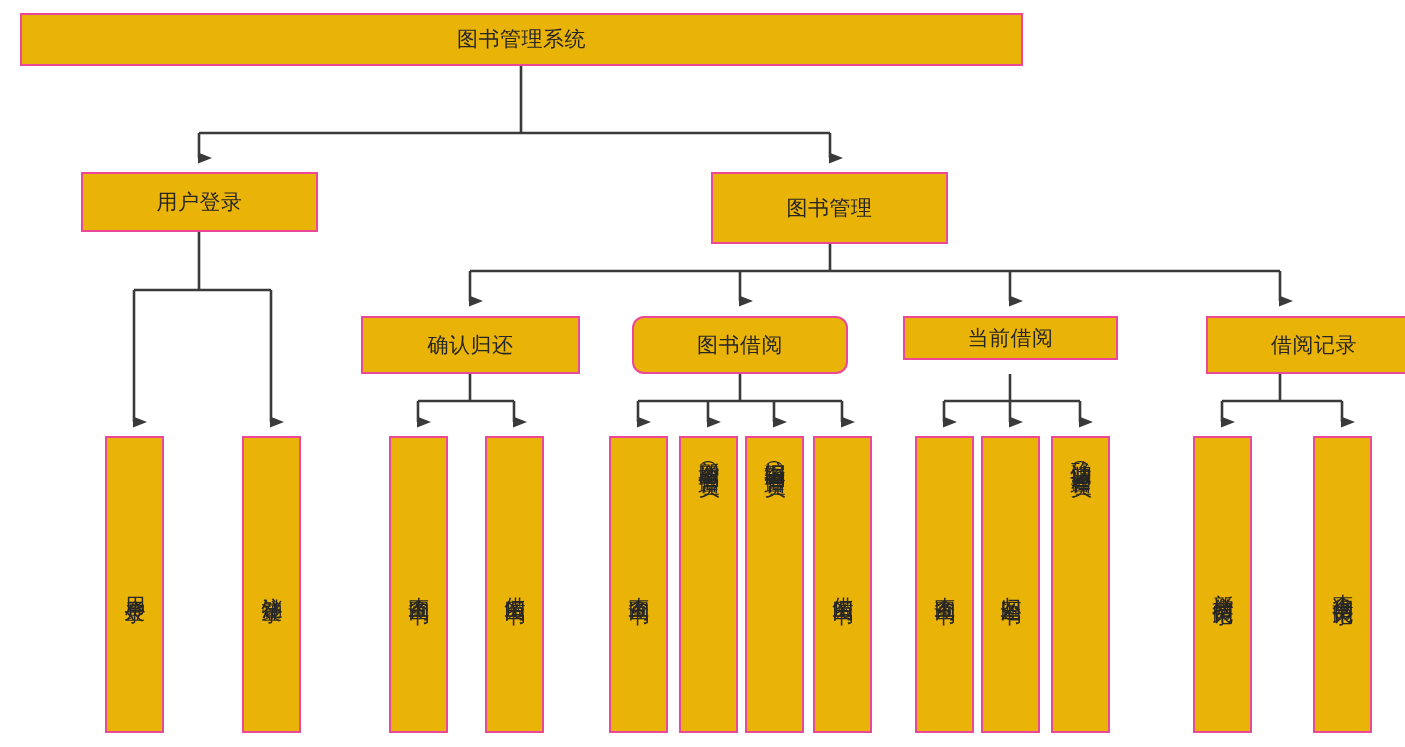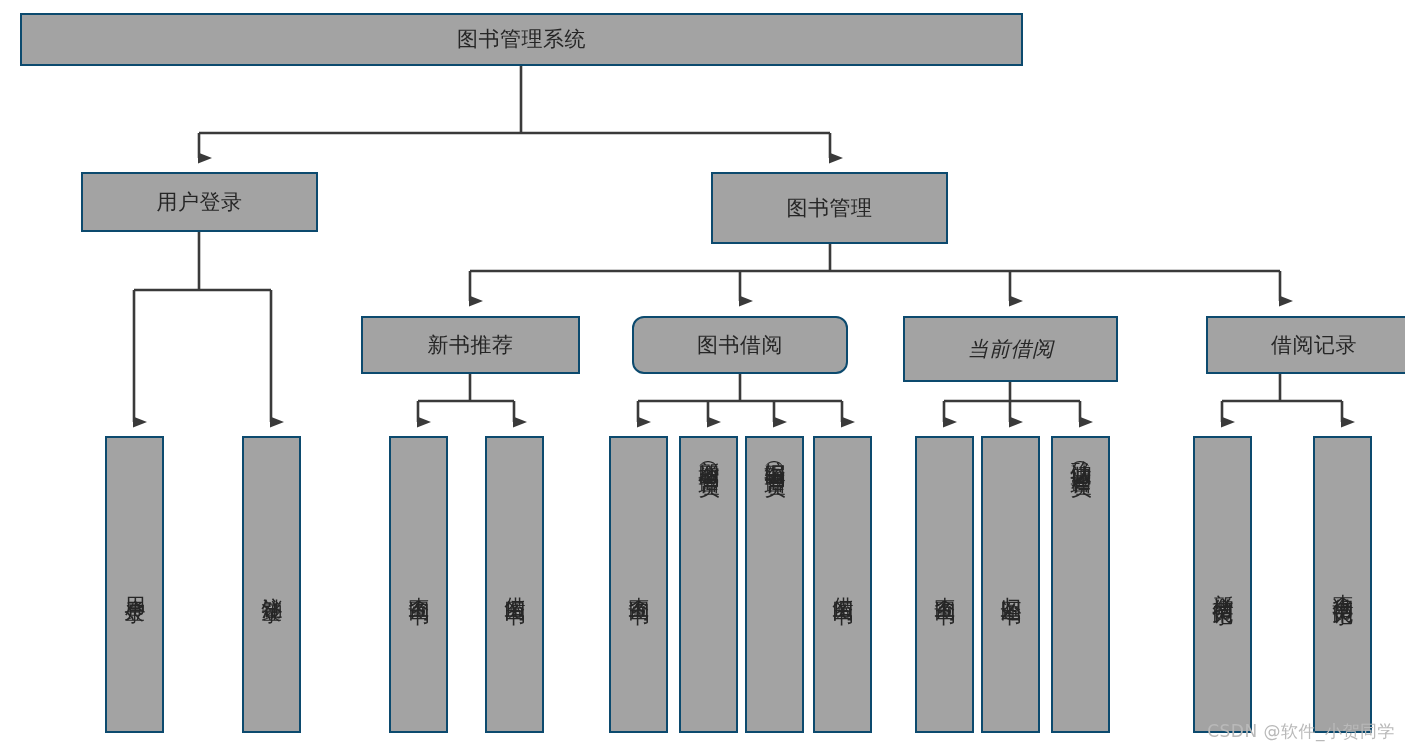--- a/index.html
+++ b/index.html
@@ -17,22 +17,22 @@
   #diagram-root {
     position: absolute;
     left: 0;
     top: 0;
     width: 1405px;
     height: 747px;
   }
   .node-box {
     position: absolute;
     box-sizing: border-box;
-    border: 2px solid #0c4a6e;
-    background: #a3a3a3;
+    border: 2px solid #ec4899;
+    background: #eab308;
     display: flex;
     align-items: center;
     justify-content: center;
     color: #262626;
   }
   .node-label {
     display: block;
     text-align: center;
     line-height: 1.18;
     white-space: pre;
@@ -143,28 +143,28 @@
 
   <div class="node-box node-h" style="left:81px; top:172px; width:237px; height:60px;">
     <span class="node-label">用户登录</span>
   </div>
 
   <div class="node-box node-h" style="left:711px; top:172px; width:237px; height:72px;">
     <span class="node-label">图书管理</span>
   </div>
 
   <div class="node-box node-h" style="left:361px; top:316px; width:219px; height:58px;">
-    <span class="node-label">新书推荐</span>
+    <span class="node-label">确认归还</span>
   </div>
 
   <div class="node-box node-h" style="left:632px; top:316px; width:216px; height:58px;border-radius:12px;">
     <span class="node-label">图书借阅</span>
   </div>
 
-  <div class="node-box node-h" style="left:903px; top:316px; width:215px; height:66px;font-style:italic;">
+  <div class="node-box node-h" style="left:903px; top:316px; width:215px; height:44px;">
     <span class="node-label">当前借阅</span>
   </div>
 
   <div class="node-box node-h" style="left:1206px; top:316px; width:216px; height:58px;">
     <span class="node-label">借阅记录</span>
   </div>
 
   <div class="node-box node-v node-v-mid" style="left:105px; top:436px; width:59px; height:297px;">
     <span class="node-label">用户登录</span>
   </div>
@@ -210,15 +210,14 @@
   </div>
 
   <div class="node-box node-v node-v-mid" style="left:1193px; top:436px; width:59px; height:297px;">
     <span class="node-label">新增借阅记录</span>
   </div>
 
   <div class="node-box node-v node-v-mid" style="left:1313px; top:436px; width:59px; height:297px;">
     <span class="node-label">查询借阅记录</span>
   </div>
 
-  <div class="watermark">CSDN @软件_小贺同学</div>
 
 </div>
 
 </body></html>

